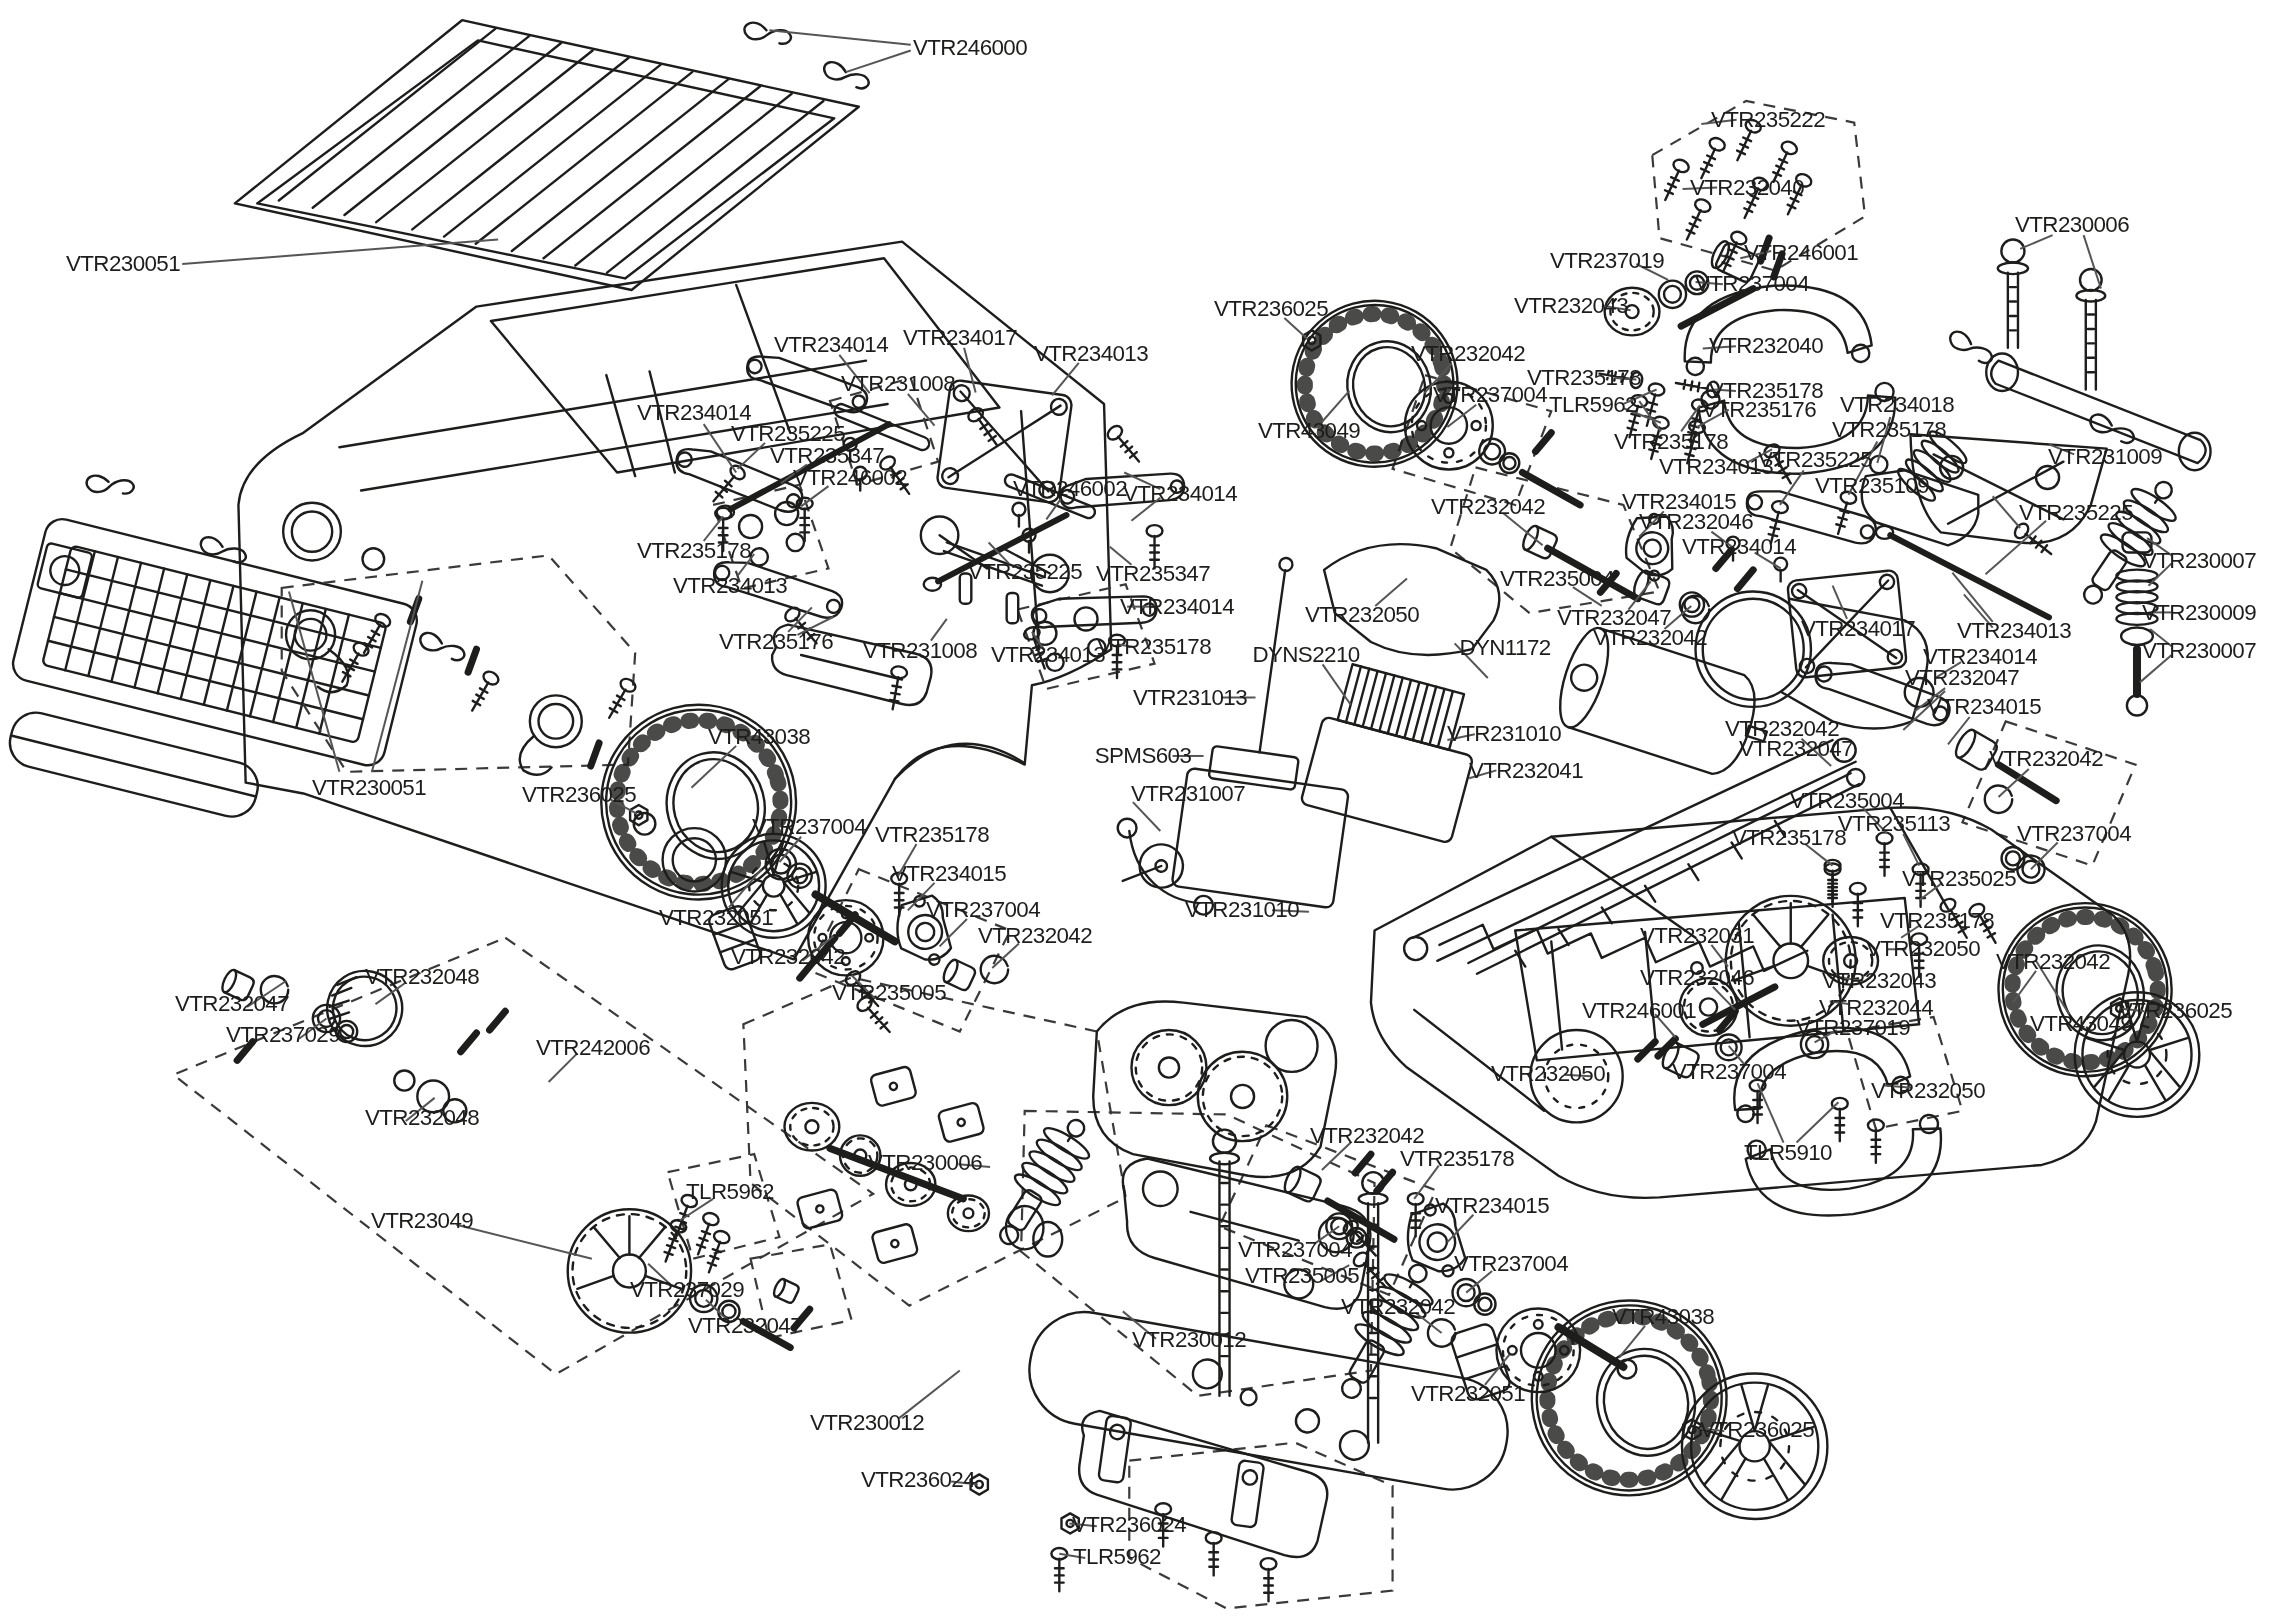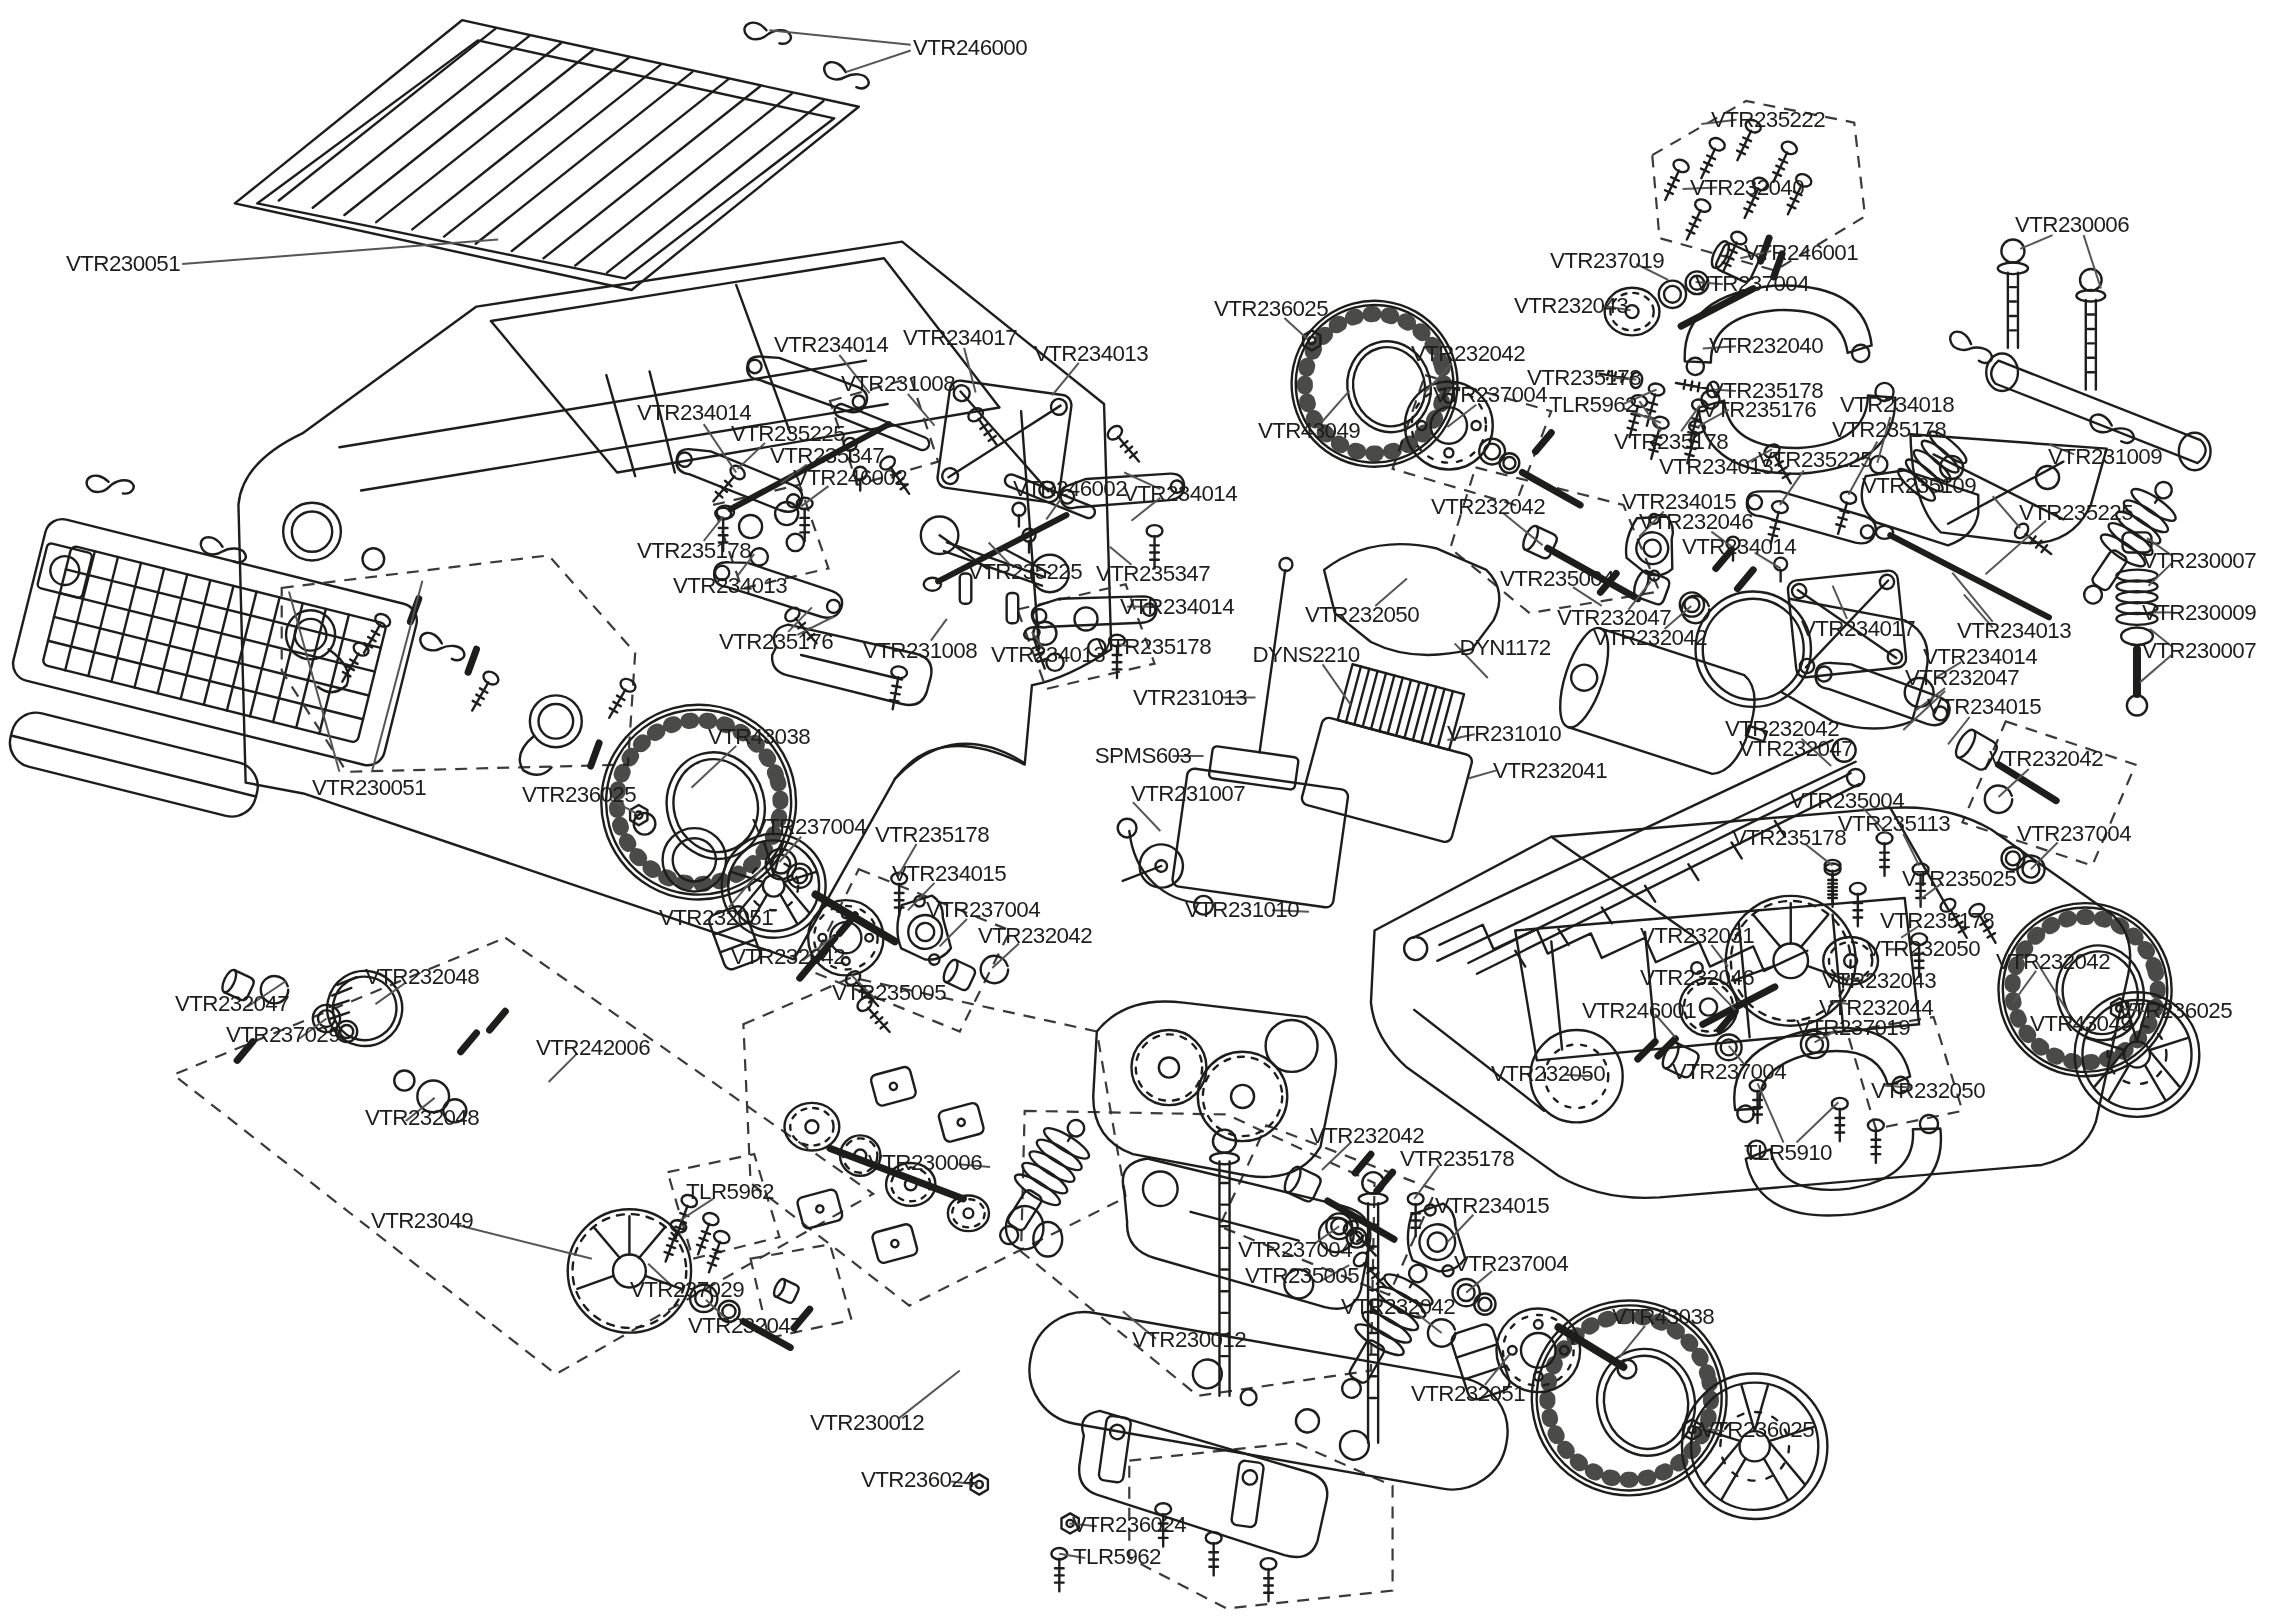--- a/index.html
+++ b/index.html
@@ -773,21 +773,21 @@
       <div class="lbl" style="left: 1766px; top: 346px;">VTR232040</div>
       <div class="lbl" style="left: 1584px; top: 378px;">VTR235178</div>
       <div class="lbl" style="left: 1593px; top: 405px;">TLR5962</div>
       <div class="lbl" style="left: 1766px; top: 391px;">VTR235178</div>
       <div class="lbl" style="left: 1759px; top: 410px;">VTR235176</div>
       <div class="lbl" style="left: 1671px; top: 442px;">VTR235178</div>
       <div class="lbl" style="left: 2072px; top: 225px;">VTR230006</div>
       <div class="lbl" style="left: 1897px; top: 405px;">VTR234018</div>
       <div class="lbl" style="left: 1889px; top: 430px;">VTR235178</div>
       <div class="lbl" style="left: 2105px; top: 457px;">VTR231009</div>
-      <div class="lbl" style="left: 1919px; top: 486px;">VTR235109</div>
+      <div class="lbl" style="left: 1872px; top: 486px;">VTR235109</div>
       <div class="lbl" style="left: 2076px; top: 513px;">VTR235225</div>
       <div class="lbl" style="left: 1716px; top: 467px;">VTR234013</div>
       <div class="lbl" style="left: 1815px; top: 460px;">VTR235225</div>
       <div class="lbl" style="left: 1271px; top: 309px;">VTR236025</div>
       <div class="lbl" style="left: 1309px; top: 431px;">VTR43049</div>
       <div class="lbl" style="left: 1468px; top: 354px;">VTR232042</div>
       <div class="lbl" style="left: 1490px; top: 395px;">VTR237004</div>
       <div class="lbl" style="left: 1488px; top: 507px;">VTR232042</div>
       <div class="lbl" style="left: 1679px; top: 502px;">VTR234015</div>
       <div class="lbl" style="left: 1696px; top: 522px;">VTR232046</div>
@@ -800,21 +800,21 @@
       <div class="lbl" style="left: 2014px; top: 631px;">VTR234013</div>
       <div class="lbl" style="left: 1980px; top: 657px;">VTR234014</div>
       <div class="lbl" style="left: 2199px; top: 561px;">VTR230007</div>
       <div class="lbl" style="left: 2199px; top: 613px;">VTR230009</div>
       <div class="lbl" style="left: 2199px; top: 651px;">VTR230007</div>
       <div class="lbl" style="left: 1306px; top: 655px;">DYNS2210</div>
       <div class="lbl" style="left: 1505px; top: 648px;">DYN1172</div>
       <div class="lbl" style="left: 1143px; top: 756px;">SPMS603</div>
       <div class="lbl" style="left: 1188px; top: 794px;">VTR231007</div>
       <div class="lbl" style="left: 1504px; top: 734px;">VTR231010</div>
-      <div class="lbl" style="left: 1526px; top: 771px; margin-left: 24px;">VTR232041</div>
+      <div class="lbl" style="left: 1526px; top: 771px;">VTR232041</div>
       <div class="lbl" style="left: 1242px; top: 910px;">VTR231010</div>
       <div class="lbl" style="left: 1962px; top: 678px;">VTR232047</div>
       <div class="lbl" style="left: 1984px; top: 707px;">VTR234015</div>
       <div class="lbl" style="left: 1782px; top: 729px;">VTR232042</div>
       <div class="lbl" style="left: 1796px; top: 749px;">VTR232047</div>
       <div class="lbl" style="left: 1847px; top: 801px;">VTR235004</div>
       <div class="lbl" style="left: 2046px; top: 759px;">VTR232042</div>
       <div class="lbl" style="left: 1789px; top: 838px;">VTR235178</div>
       <div class="lbl" style="left: 1894px; top: 824px;">VTR235113</div>
       <div class="lbl" style="left: 2074px; top: 834px;">VTR237004</div>

